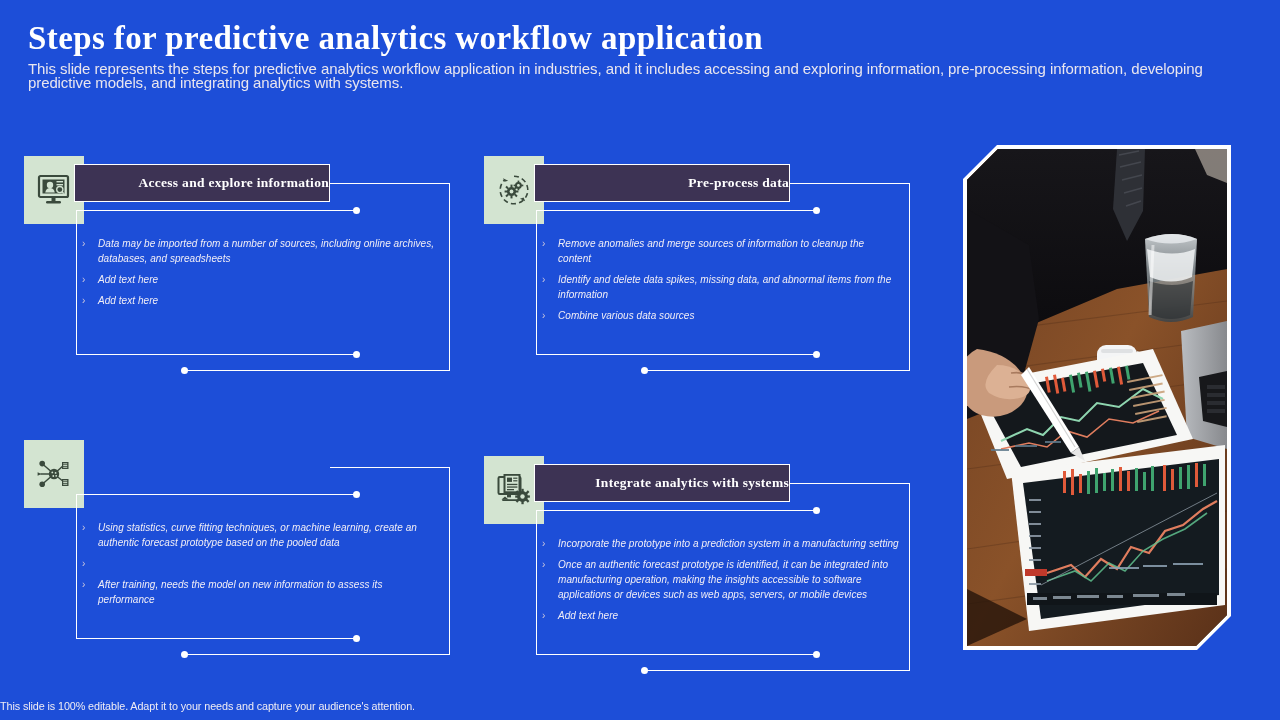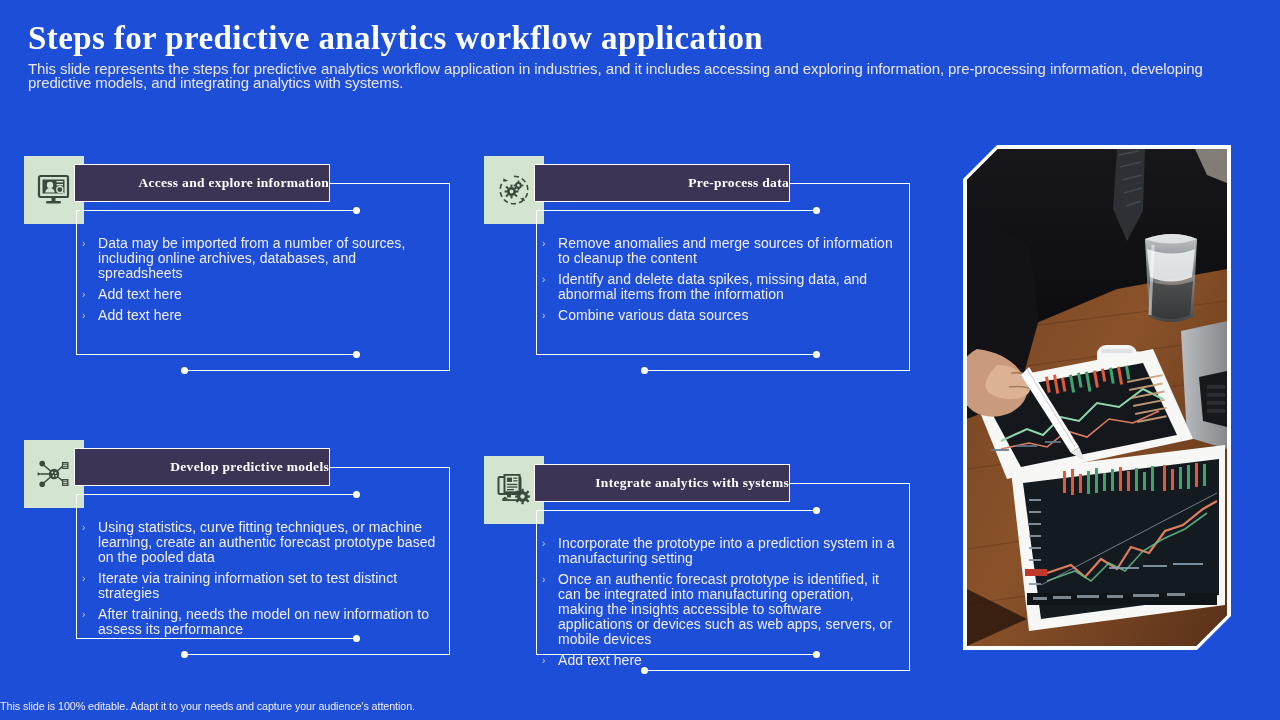--- a/index.html
+++ b/index.html
@@ -140,24 +140,25 @@
   .chev {
     flex: 0 0 auto;
     width: 16px;
     color: #cfc8dd;
     font-size: 10px;
     line-height: 15px;
     text-align: left;
     padding-left: 2px;
   }
   .btxt {
-    font-size: 14px;
+    font-size: 10px;
     line-height: 15px;
     color: #f1eef6;
     letter-spacing: 0.05px;
+    font-style: italic;
   }
 
   
   .bot-line {
     position: absolute;
     left: 160px;
     top: 222px;
     width: 266px;
     height: 1px;
     background: #ffffff;
@@ -338,37 +339,33 @@
         <rect x="25" y="4" width="6.5" height="7" fill="#3a4a3c"></rect>
         <rect x="26.2" y="5.4" width="4" height="0.9" fill="#d3e4d1"></rect>
         <rect x="26.2" y="7.1" width="4" height="0.9" fill="#d3e4d1"></rect>
         <rect x="26.2" y="8.8" width="4" height="0.9" fill="#d3e4d1"></rect>
         <rect x="25" y="21" width="6.5" height="7" fill="#3a4a3c"></rect>
         <rect x="26.2" y="22.4" width="4" height="0.9" fill="#d3e4d1"></rect>
         <rect x="26.2" y="24.1" width="4" height="0.9" fill="#d3e4d1"></rect>
         <rect x="26.2" y="25.8" width="4" height="0.9" fill="#d3e4d1"></rect>
       </svg>
     </div>
-    <div class="head-box">
-      <span class="head-text">Develop predictive models</span>
-    </div>
     <div class="head-stub"></div>
     <div class="rail"></div>
     <div class="body-box">
       <span class="dot-tr"></span>
       <span class="dot-br"></span>
     </div>
     <div class="bullets">
       <div class="bullet">
         <span class="chev">›</span>
         <span class="btxt">Using statistics, curve fitting techniques, or machine learning, create an authentic forecast prototype based on the pooled data</span>
       </div>
       <div class="bullet">
         <span class="chev">›</span>
-        <span class="btxt">Iterate via training information set to test distinct strategies</span>
       </div>
       <div class="bullet">
         <span class="chev">›</span>
         <span class="btxt">After training, needs the model on new information to assess its performance</span>
       </div>
     </div>
     <div class="bot-line">
       <span class="dot-l"></span>
     </div>
   </div>

